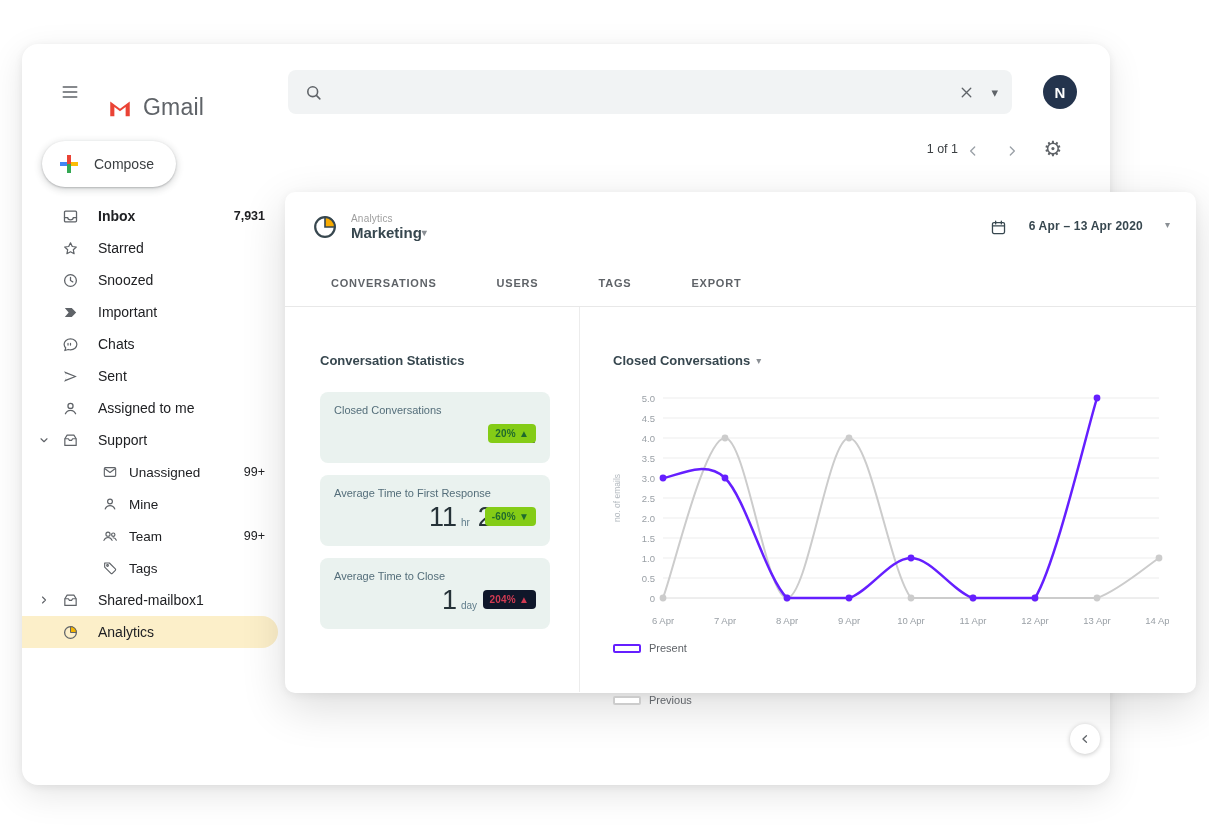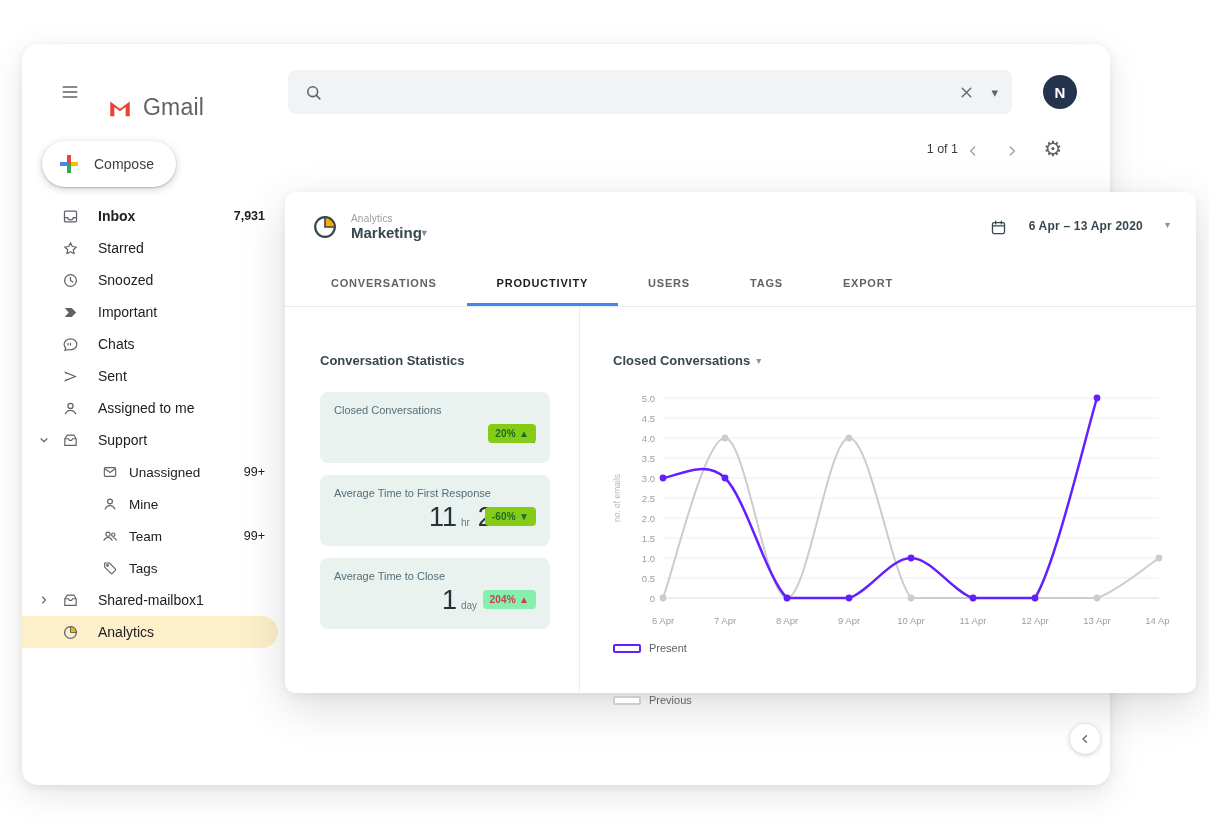--- a/index.html
+++ b/index.html
@@ -66,21 +66,21 @@
   .stats-col { width:295px; flex:none; border-right:1px solid #ececec; padding:46px 0 0 35px; }
   .stats-title { font-size:13px; font-weight:600; color:#37474f; margin-bottom:24px; }
   .stat-card { width:230px; background:#eaf2ef; border-radius:8px; padding:12px 14px 13px; margin-bottom:12px; }
   .stat-label { font-size:11px; color:#546e7a; }
   .stat-value-row { display:flex; align-items:baseline; margin-top:3px; position:relative;justify-content:flex-end; }
   .stat-num { font-size:27px; color:#263238; }
   .stat-unit { font-size:10px; color:#607d8b; margin:0 8px 0 4px; }
   .stat-unit:empty, .stat-num:empty { display:none; margin:0; }
   .badge { position:absolute; right:0; top:50%; transform:translateY(-58%); font-size:10px; font-weight:700; padding:4px 7px; border-radius:4px; letter-spacing:.2px; }
   .badge-green { background:#84cc16; color:#1f6a2d; }
-  .badge-red { background:#86efac; color:#d03a52; }
+  .badge-red { background:#0f172a; color:#d03a52; }
 
   .chart-col { flex:1; padding:46px 26px 0 33px; position:relative; }
   .chart-title-row { display:flex; align-items:center; gap:6px; cursor:pointer; }
   .chart-title { font-size:13px; font-weight:600; color:#37474f; }
   #conv-chart { margin-top:18px; display:block; }
   #conv-chart text { font-family:"Liberation Sans", sans-serif; }
   #conv-chart .tick { font-size:9.5px; fill:#9aa0a6; }
   #conv-chart .yaxis { font-size:8.5px; fill:#b3b9bf; }
   .chart-legend { display:flex; justify-content:center; gap:40px; margin-top:10px;flex-direction:column; }
   .lg-item { display:flex; align-items:center; gap:8px; font-size:11px; color:#5f6368; }
@@ -337,21 +337,20 @@
           <rect x="3.5" y="5" width="17" height="15.5" rx="2"></rect>
             <path d="M3.5 9.8h17M8 3v4M16 3v4"></path>
         </svg>
         <span class="ph-date">6 Apr – 13 Apr 2020</span>
         <span class="caret">▾</span>
       </div>
     </div>
 
     <div class="panel-tabs">
       <div class="tab">CONVERSATIONS</div>
-      <div class="tab active">PRODUCTIVITY</div>
       <div class="tab">USERS</div>
       <div class="tab">TAGS</div>
       <div class="tab">EXPORT</div>
     </div>
 
     <div class="panel-body">
 
       <div class="stats-col">
         <div class="stats-title">Conversation Statistics</div>
 

